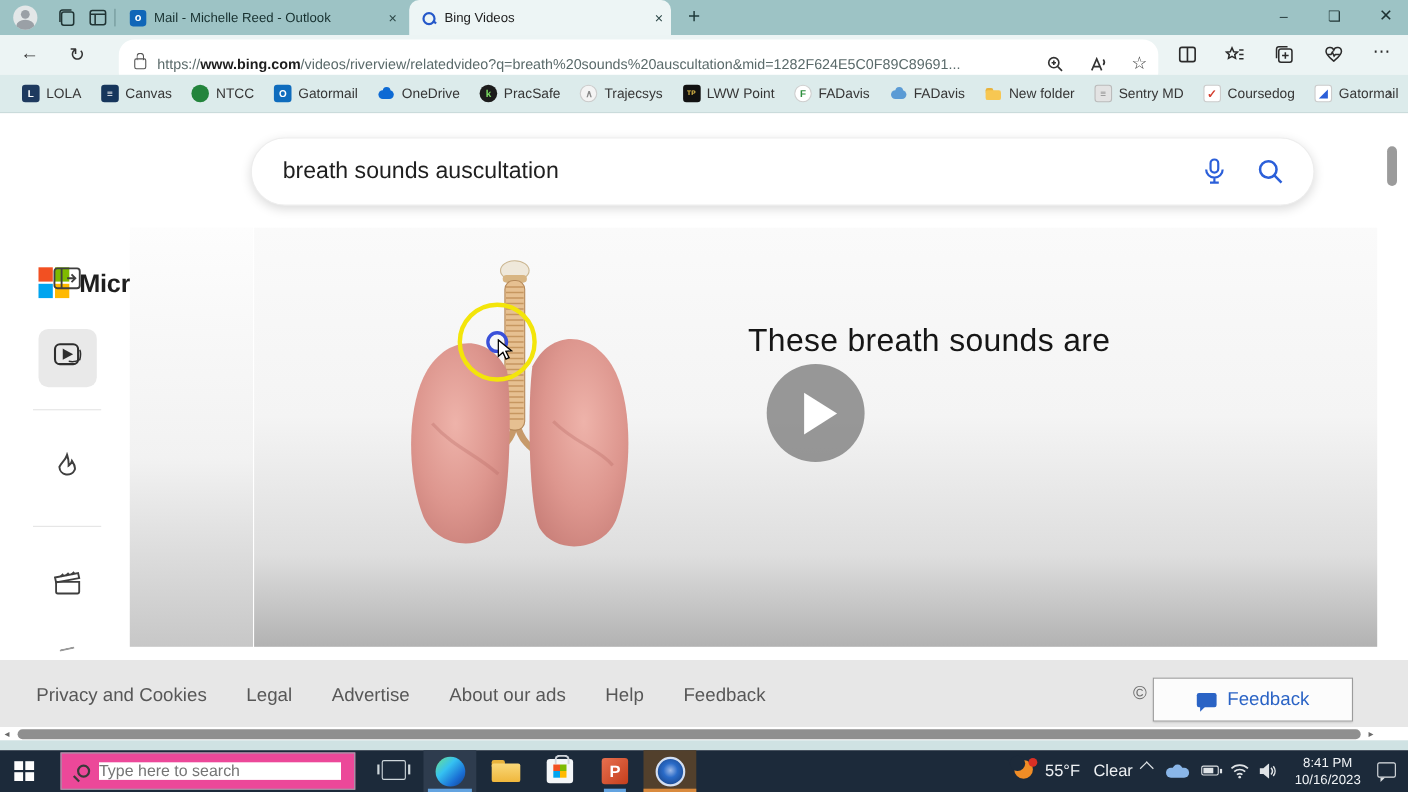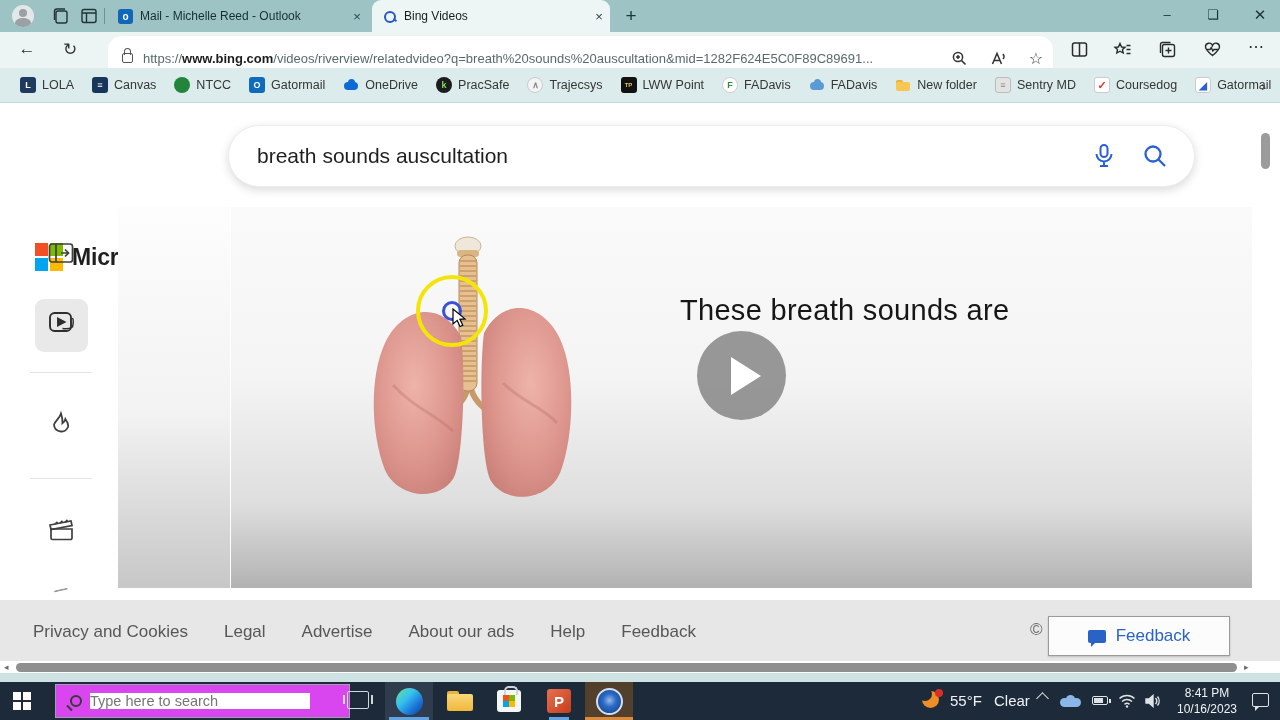--- a/index.html
+++ b/index.html
@@ -104,21 +104,21 @@
   .hscroll { position:absolute; left:0; top:558px; width:1280px; height:13px; background:#fff; }
   .hthumb { position:absolute; left:16px; top:2px; width:1221px; height:9px; background:#8f8f8f; border-radius:5px; }
   .harrow { position:absolute; top:1px; font-size:9px; color:#6a6a6a; }
 
   .bottomframe { position:absolute; left:0; top:673px; width:1280px; height:9px; background:#cfe2e3; }
 
   
   .taskbar { position:absolute; left:0; top:682px; width:1280px; height:38px; background:#1c2a3a; color:#e4e8ec; }
   .start { position:absolute; left:13px; top:10px; width:18px; height:18px; display:grid; grid-template-columns:8px 8px; grid-template-rows:8px 8px; gap:2px; }
   .start span { background:#fdfdfd; }
-  .tsearch { position:absolute; left:55px; top:2px; width:295px; height:34px; background:#d946ef; border:1px solid #9aa2ab; display:flex; align-items:center; }
+  .tsearch { position:absolute; left:55px; top:2px; width:268px; height:34px; background:#ec4899; border:1px solid #9aa2ab; display:flex; align-items:center; }
   .tsearch .mag { width:12px; height:12px; border:2px solid #3a3a3a; border-radius:50%; margin:0 8px 0 14px; position:relative; flex:0 0 auto; }
   .tsearch .mag::after { content:""; position:absolute; left:-6px; top:10px; width:7px; height:2px; background:#3a3a3a; transform:rotate(45deg); }
   .tsearch input { border:none; outline:none; font-size:14.5px; color:#4a4a4a; width:220px; font-family:"Liberation Sans",sans-serif; }
   .taskview { position:absolute; left:347px; top:9px; width:22px; height:18px; border:1.5px solid #cfd8dc; border-radius:2px; }
   .taskview::before { content:""; position:absolute; left:-5px; top:3px; width:2px; height:9px; background:#cfd8dc; }
   .taskview::after { content:""; position:absolute; right:-5px; top:3px; width:2px; height:9px; background:#cfd8dc; }
   .tile { position:absolute; top:0; height:38px; display:flex; align-items:center; justify-content:center; }
   .t-edge { left:385px; width:48px; background:#2e3c4e; }
   .t-edge .ul { position:absolute; left:4px; bottom:0; width:40px; height:3px; background:#63a3e0; }
   .edgeic { width:27px; height:27px; border-radius:50%; background:linear-gradient(135deg,#6fe08a 0%,#35c1f1 38%,#1a6fd4 72%,#123f8c 100%); }

